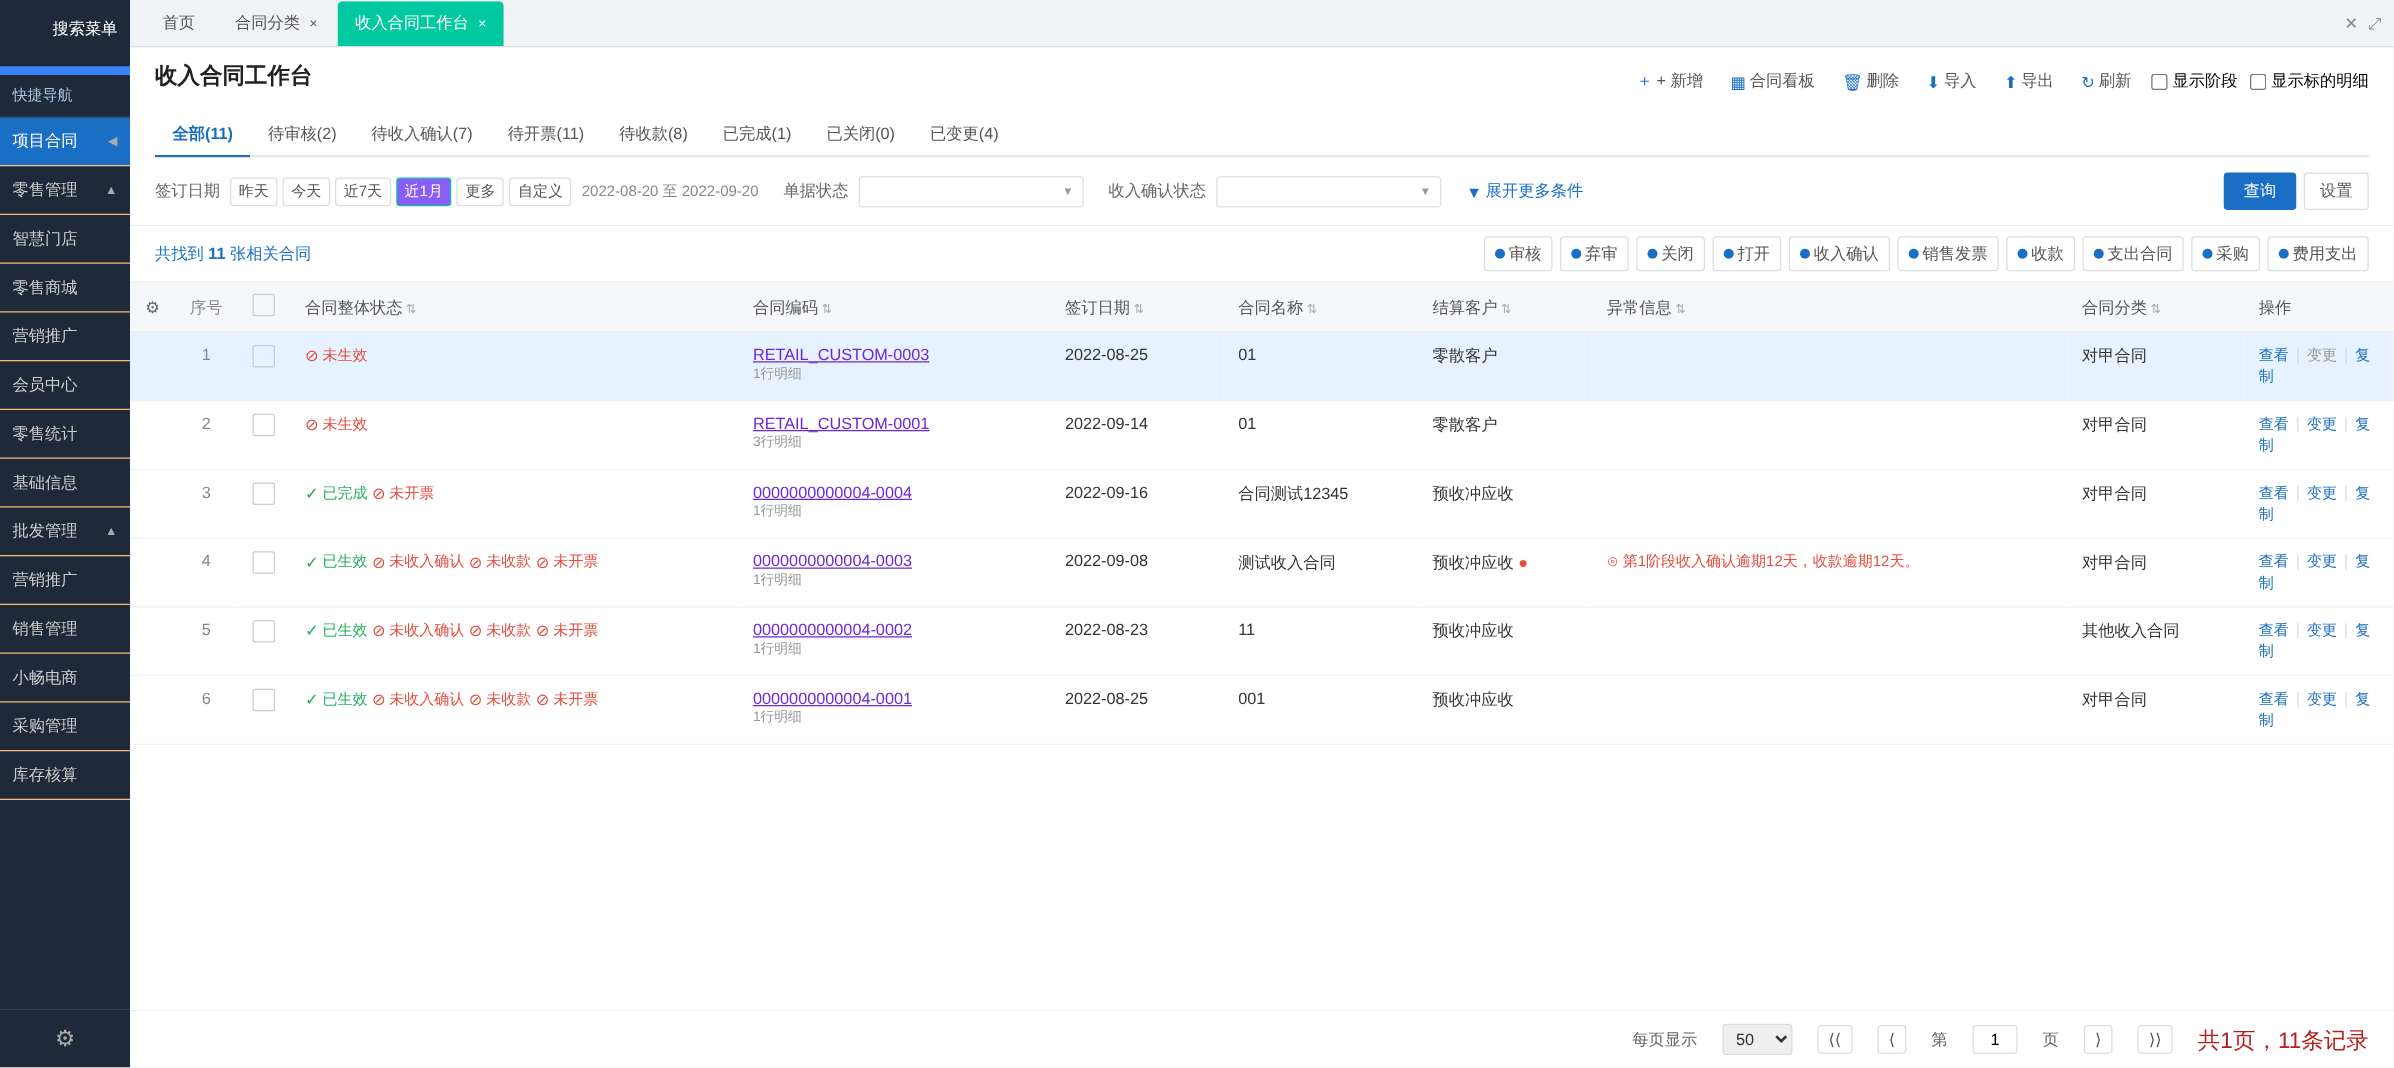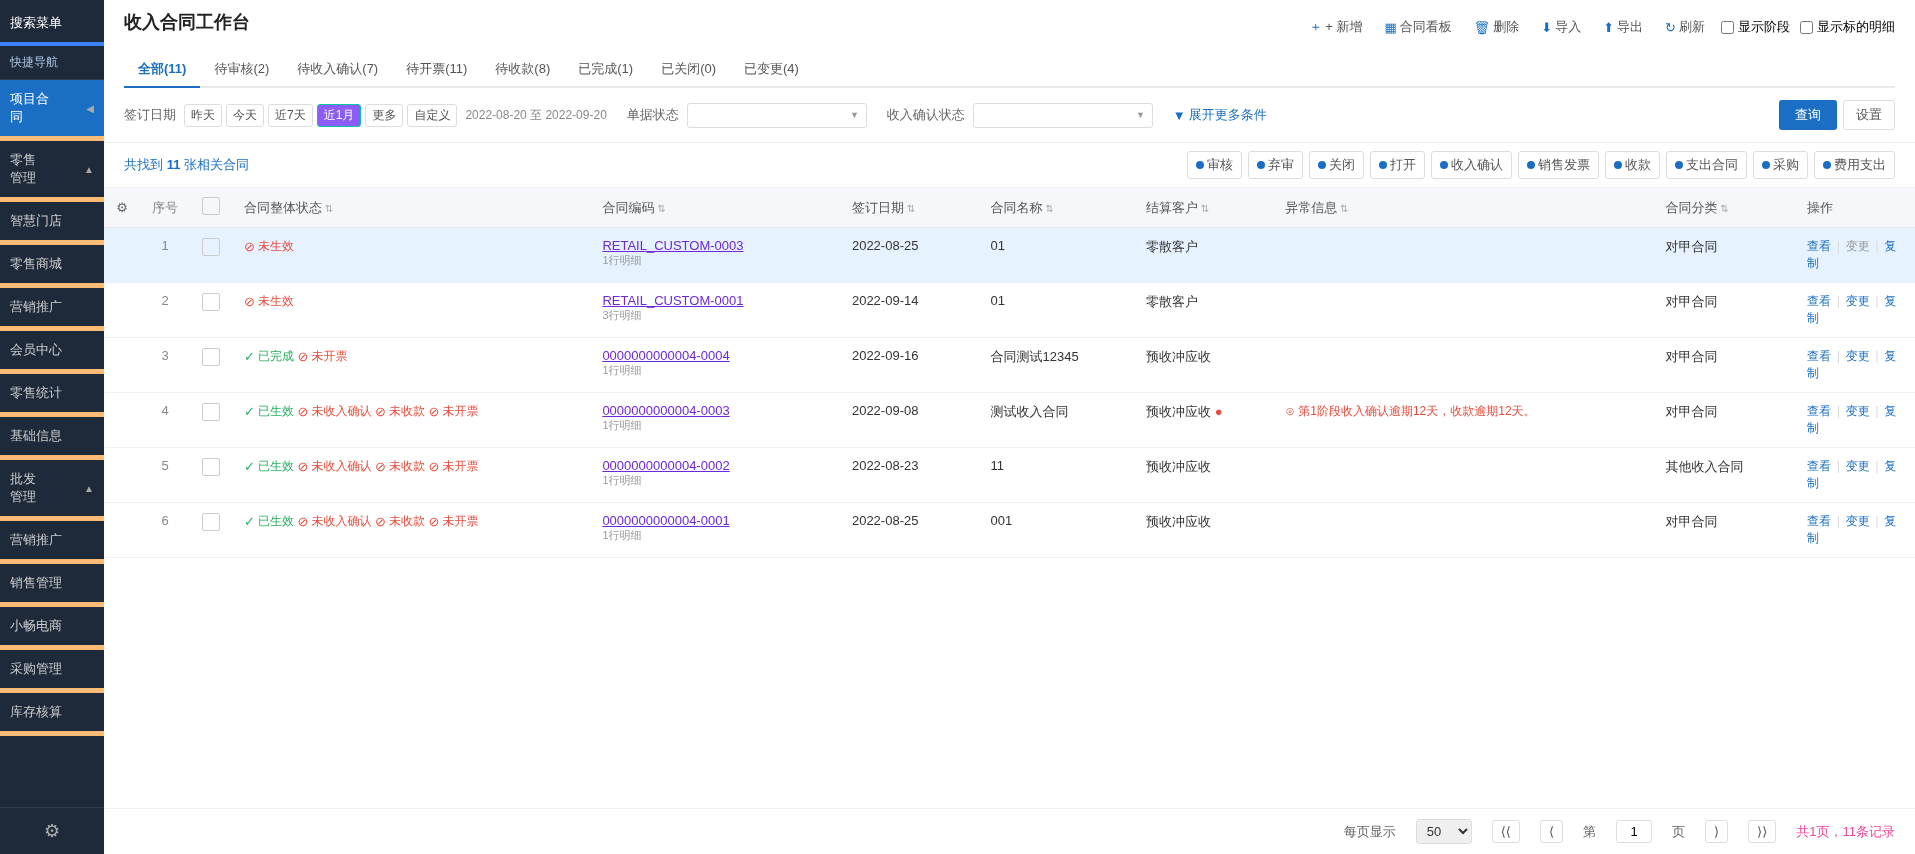--- a/index.html
+++ b/index.html
@@ -9,43 +9,43 @@
     .sidebar {
       width: 104px;
       background: #1e2a3a;
       color: #ccc;
       display: flex;
       flex-direction: column;
       height: 100%;
       flex-shrink: 0;
     }
     .sidebar-search {
-      padding: 14px 10px 10px;
+      padding: 14px 10px 21px;
       color: #fff;
       font-size: 13px;
       cursor: pointer;
-      border-bottom: 4px solid #3b82f6;
+      border-bottom: 7px solid #3b82f6;
+      text-align: right;
     }
     .sidebar-nav {
       padding: 8px 10px;
       color: #aac4e0;
       font-size: 12px;
       cursor: pointer;
       border-bottom: 1px solid #2d3d50;
     }
     .sidebar-item {
       padding: 10px 10px;
       color: #ccc;
       font-size: 13px;
       cursor: pointer;
       display: flex;
       align-items: center;
       justify-content: space-between;
-      border-bottom: 5px solid #fdba74;
-      gap: 36px;
+      border-bottom: 1px solid #fdba74;
     }
     .sidebar-item.active {
       background: #1a6fc4;
       color: #fff;
     }
     .sidebar-arrow { font-size: 10px; color: #aaa; }
     .sidebar-bottom {
       margin-top: auto;
       padding: 12px 10px;
       color: #aaa;
@@ -374,21 +374,21 @@
     .page-nav-btn:disabled { color: #ccc; cursor: not-allowed; }
     .page-info { color: #666; font-size: 13px; }
     .page-input {
       border: 1px solid #ddd;
       border-radius: 3px;
       width: 36px;
       text-align: center;
       padding: 3px;
       font-size: 13px;
     }
-    .page-total { color: #ec4899; font-size: 13px; }
+    .page-total { color: #b91c1c; font-size: 18px; }
 
     
     .settings-icon-col { width: 36px; text-align: center; cursor: pointer; color: #666; }
 
     
     .table-wrapper::-webkit-scrollbar { height: 6px; width: 6px; }
     .table-wrapper::-webkit-scrollbar-thumb { background: #ccc; border-radius: 3px; }
 
     .checkbox-cell {
       width: 18px;
@@ -449,20 +449,35 @@
     <span>采购管理</span>
   </div>
   <div class="sidebar-item">
     <span>库存核算</span>
   </div>
   <div class="sidebar-bottom">⚙</div>
 </div>
 
 <div class="main">
 
+  <div class="tab-bar">
+    <div class="tab-item">首页</div>
+    <div class="tab-item">
+      <span>合同分类</span>
+      <span class="tab-close">×</span>
+    </div>
+    <div class="tab-item active-tab">
+      <span>收入合同工作台</span>
+      <span class="tab-close">×</span>
+    </div>
+    <div class="tab-bar-right">
+      <span style="cursor:pointer;">✕</span>
+      <span style="cursor:pointer;">⤢</span>
+    </div>
+  </div>
 
   <div style="background:#fff; padding: 10px 20px 0; position:relative; flex-shrink:0;">
     <div style="display:flex; justify-content:space-between; align-items:center;">
       <div class="page-title">收入合同工作台</div>
       <div style="display:flex; gap:10px; align-items:center; flex-wrap:wrap;">
         <div class="toolbar-btn">
           <span style="color:#1a6fc4;">＋</span>
           <span>+ 新增</span>
         </div>
         <div class="toolbar-btn">

